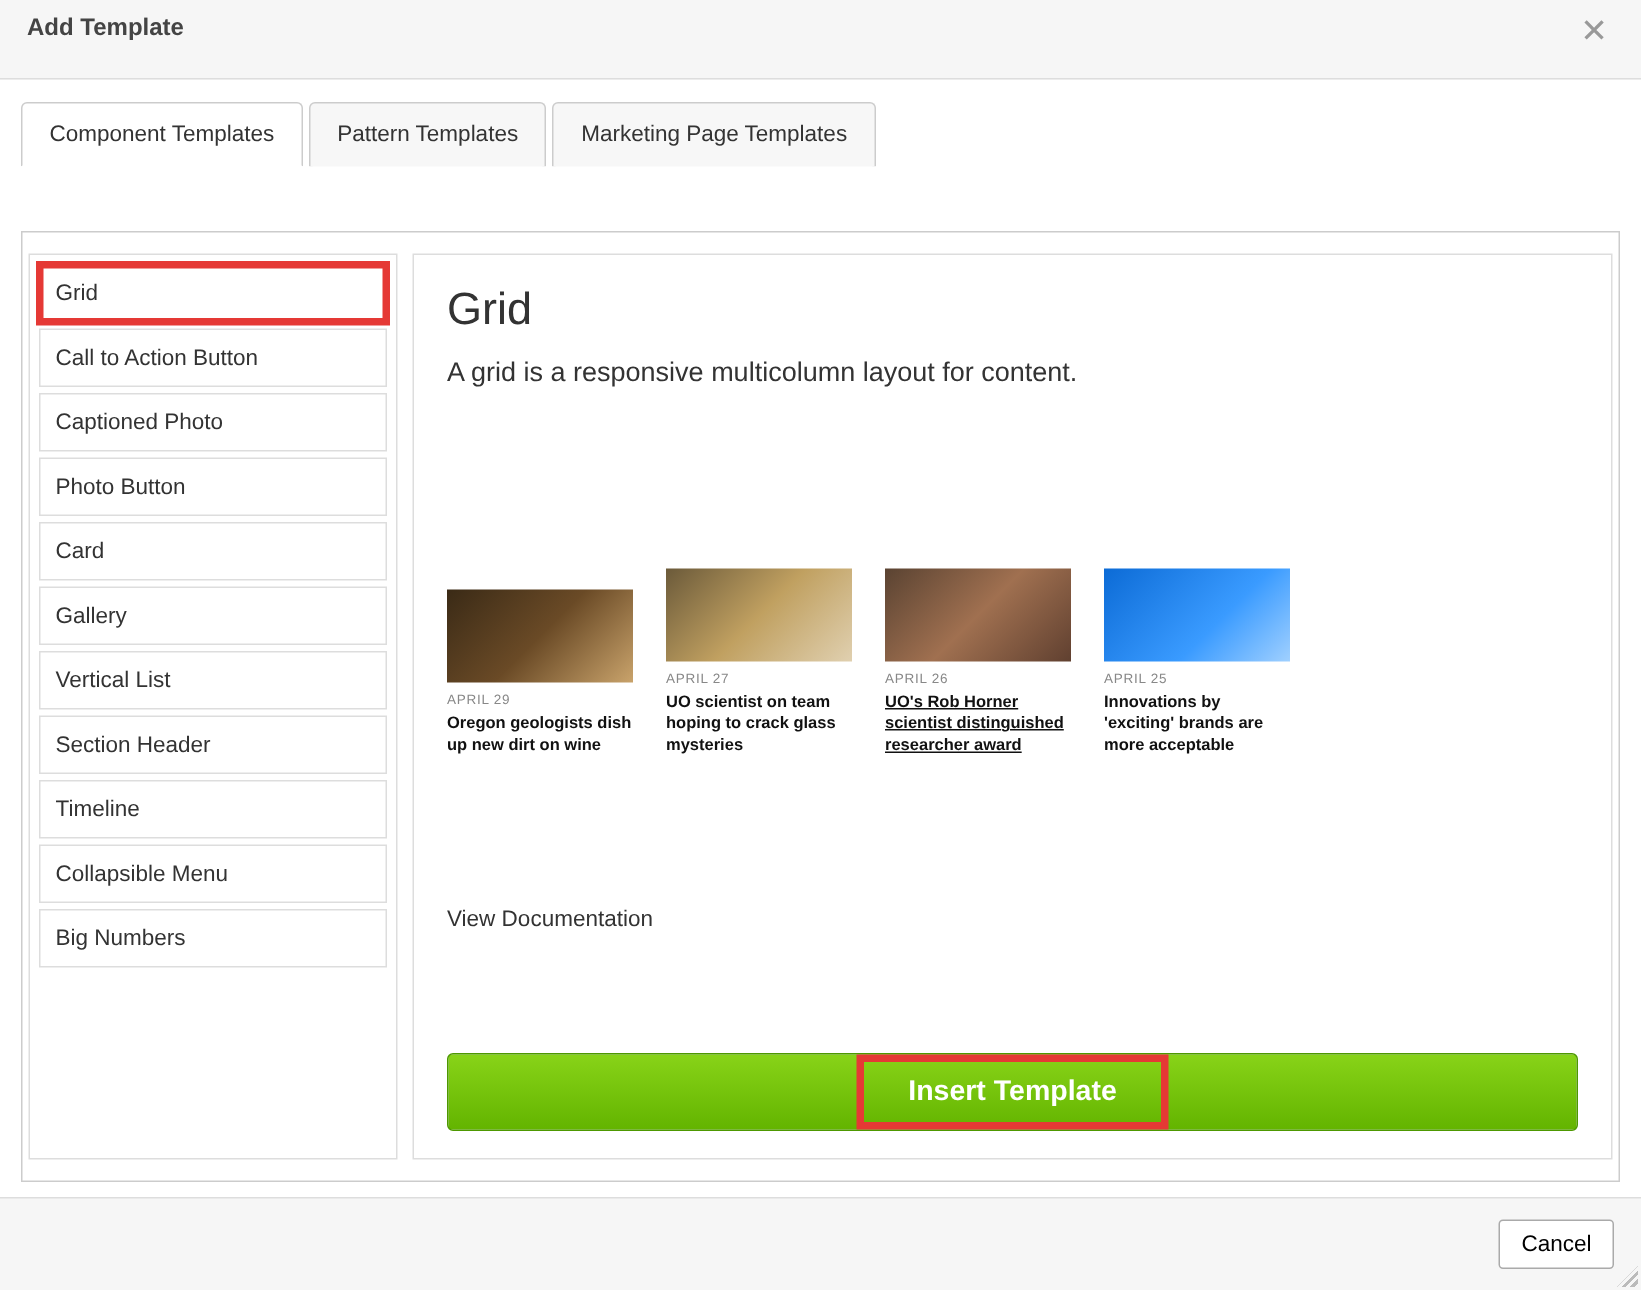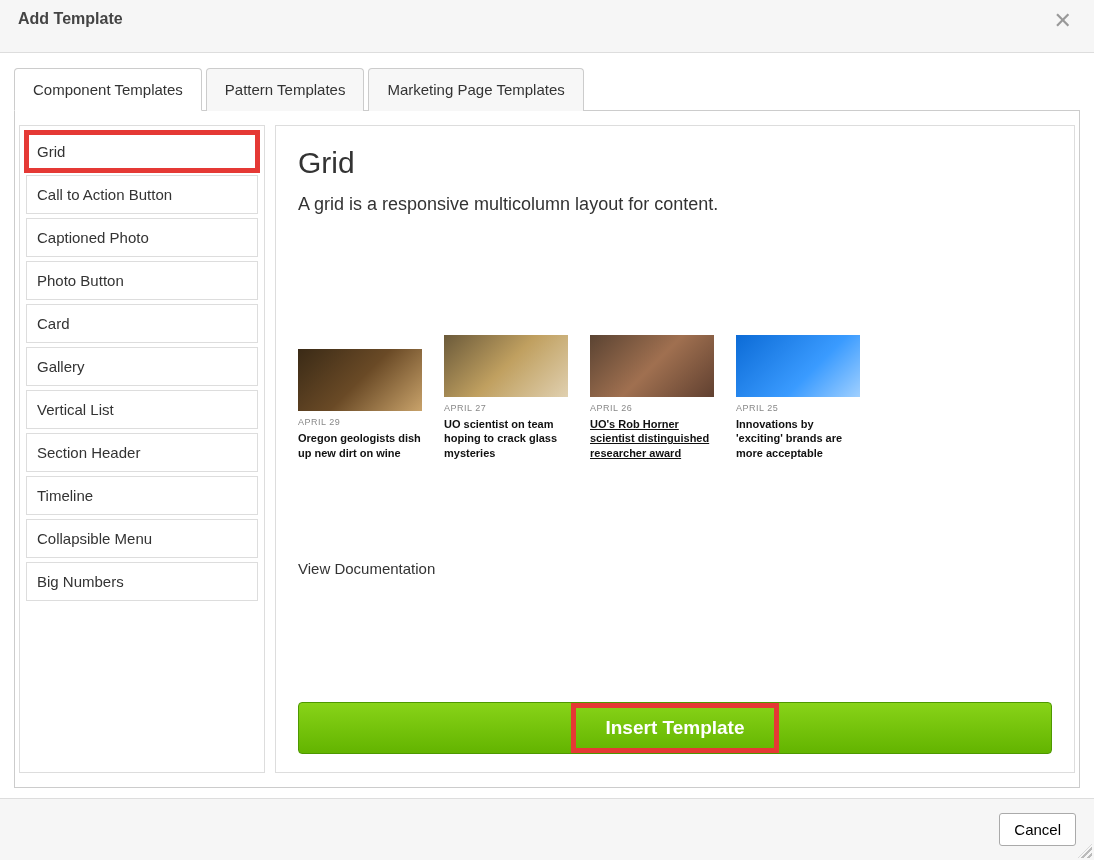--- a/index.html
+++ b/index.html
@@ -38,20 +38,21 @@
     line-height: 1;
     color: #999;
     cursor: pointer;
     padding: 0 4px;
   }
   .dialog-body {
     flex: 1;
     padding: 0px 14px 10px 14px;
     display: flex;
     flex-direction: column;
+    gap: 44px;
   }
   .tabs {
     display: flex;
     gap: 0;
     margin-top: 14px;
   }
   .tab {
     border: 1px solid #ccc;
     border-bottom: none;
     padding: 12px 18px;

